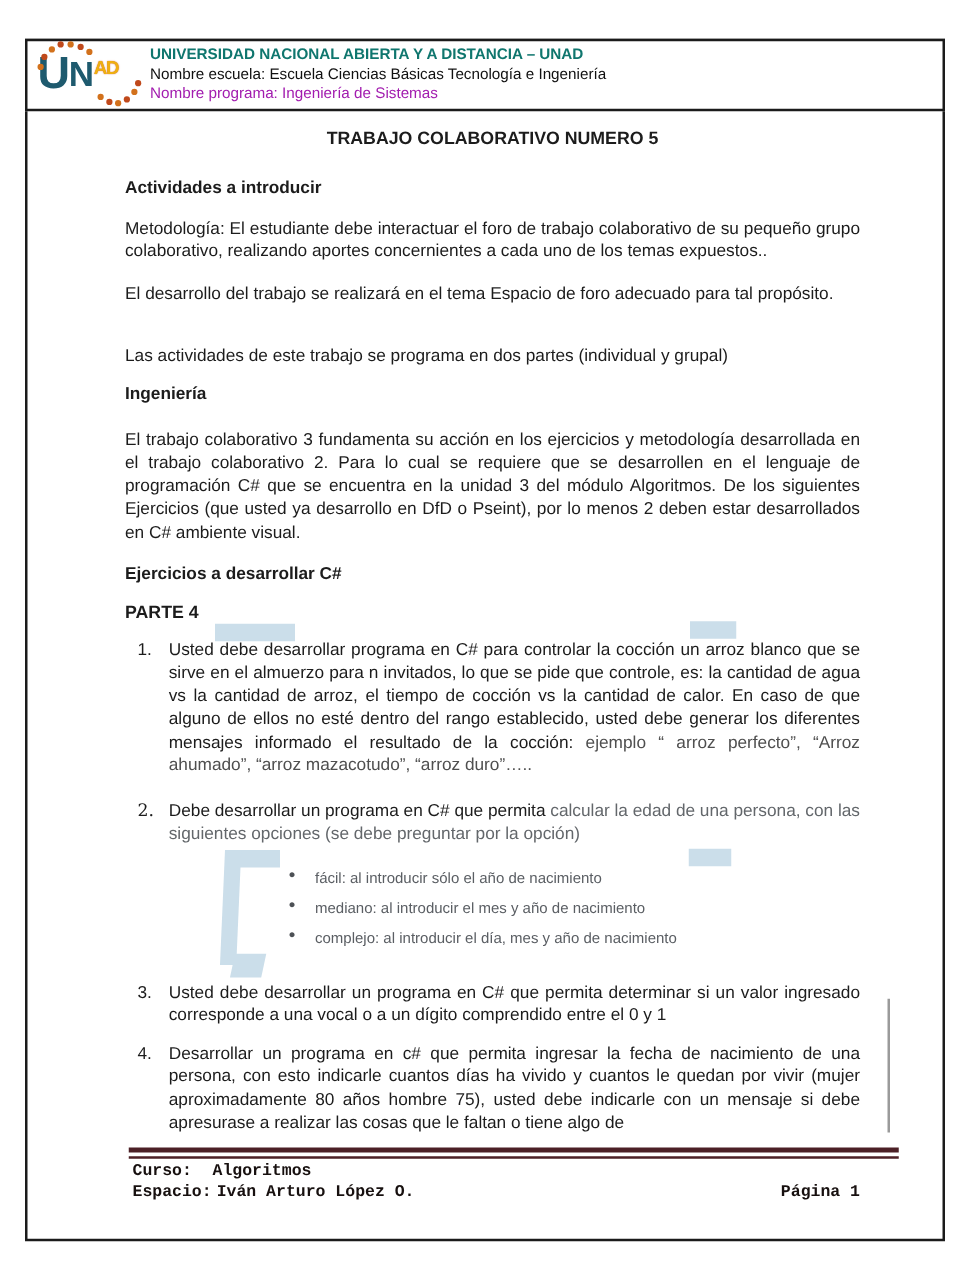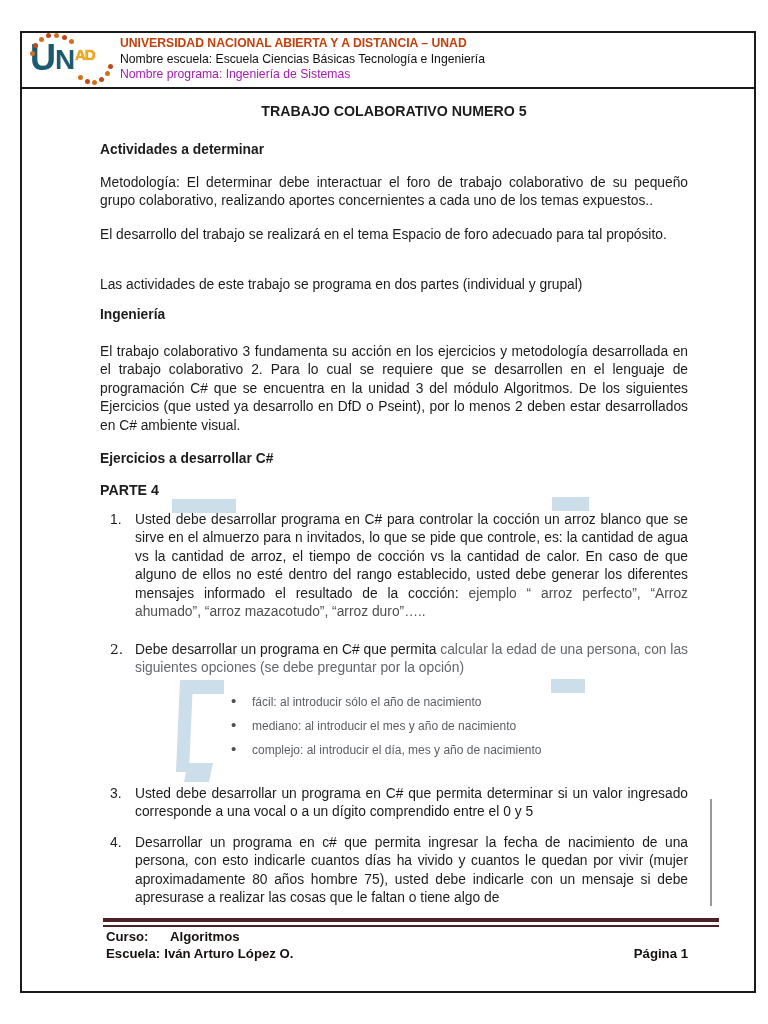--- a/index.html
+++ b/index.html
@@ -15,21 +15,21 @@
   .logo{left:30px;top:33px;width:92px;height:54px;}
   .logo .u{position:absolute;left:0px;top:4px;font-size:36px;font-weight:700;color:#1e5a6e;}
   .logo .n{position:absolute;left:25px;top:11px;font-size:28px;font-weight:700;color:#1e5a6e;}
   .logo .ad{position:absolute;left:45px;top:13px;font-size:15px;font-weight:700;color:#eeb010;
             text-shadow:0 0 1px #c8481c;letter-spacing:-1px;}
   .dot{position:absolute;width:5px;height:5px;border-radius:50%;}
   .dot.o{background:#d2711c;} .dot.r{background:#c0491b;}
 
   
   .htext{left:120px;width:560px;line-height:15px;}
-  .hline1{top:36px;font-size:12.2px;font-weight:700;color:#c2410c;}
+  .hline1{top:36px;font-size:12.2px;font-weight:700;color:#0f766e;}
   .hline2{top:52px;font-size:12.2px;color:#101010;}
   .hline3{top:67px;font-size:12.2px;color:#a21caf;}
 
   
   .col{left:100px;width:588px;font-size:13.8px;line-height:18.4px;}
   .just{text-align:justify;}
   .bold{font-weight:700;}
   .title{left:100px;width:588px;top:103px;text-align:center;font-weight:700;font-size:14.2px;}
 
   .li{left:110px;width:553px;padding-left:25px;font-size:13.8px;line-height:18.4px;text-align:justify;}
@@ -49,21 +49,21 @@
   .hl2{left:552px;top:497px;width:37px;height:14px;}
   .hl3{left:551px;top:679px;width:34px;height:14px;}
   .br-top{left:180px;top:680px;width:44px;height:14px;}
   .br-strip{left:180px;top:680px;width:13px;height:92px;transform:skewX(-2.5deg);transform-origin:top left;}
   .br-foot{left:186px;top:763px;width:25px;height:19px;transform:skewX(-12deg);}
   .artifact{left:710px;top:799px;width:2px;height:107px;background:#9a9a9a;}
 
   
   .rule-thick{left:103px;top:918px;width:616px;height:4px;background:#4c2026;}
   .rule-thin{left:103px;top:925px;width:616px;height:2px;background:#4c2026;}
-  .foot{font-family:Liberation Sans, sans-serif;font-weight:700;font-size:13.2px;color:#17100f;}
+  .foot{font-family:Liberation Mono, monospace;font-weight:700;font-size:13.2px;color:#17100f;}
   .foot-curso{left:106px;top:929px;width:400px;}
   .foot-director{left:106px;top:946px;width:400px;}
   .foot-page{left:106px;top:946px;width:582px;text-align:right;}
   .flabel{display:inline-block;width:64px;}
   .flabel2{margin-right:4px;}
 </style>
 </head>
 <body>
 
 <div class="page">
@@ -99,23 +99,23 @@
       <i class="dot r" style="left:78px;top:31px"></i>
     </span>
   </div>
 
   <div class="abs htext hline1">UNIVERSIDAD NACIONAL ABIERTA Y A DISTANCIA – UNAD</div>
   <div class="abs htext hline2">Nombre escuela: Escuela Ciencias Básicas Tecnología e Ingeniería</div>
   <div class="abs htext hline3">Nombre programa: Ingeniería de Sistemas</div>
 
   <div class="abs title">TRABAJO COLABORATIVO NUMERO 5</div>
 
-  <div class="abs col bold" style="top:141px">Actividades a determinar</div>
+  <div class="abs col bold" style="top:141px">Actividades a introducir</div>
 
-  <div class="abs col just" style="top:174px">Metodología:  El determinar debe interactuar el foro de trabajo colaborativo de su pequeño grupo colaborativo, realizando aportes concernientes a cada uno de los temas expuestos..</div>
+  <div class="abs col just" style="top:174px">Metodología:  El estudiante debe interactuar el foro de trabajo colaborativo de su pequeño grupo colaborativo, realizando aportes concernientes a cada uno de los temas expuestos..</div>
 
   <div class="abs col just" style="top:226px">El desarrollo del trabajo se realizará en el tema Espacio de foro adecuado para tal propósito.</div>
 
   <div class="abs col" style="top:276px">Las actividades de este trabajo se programa en dos partes (individual y grupal)</div>
 
   <div class="abs col bold" style="top:306px">Ingeniería</div>
 
   <div class="abs col just" style="top:343px">El trabajo colaborativo 3 fundamenta su acción en los  ejercicios y metodología desarrollada en el trabajo colaborativo 2. Para lo cual se requiere que se desarrollen en el lenguaje de programación C#  que se encuentra en la unidad 3 del módulo Algoritmos. De los siguientes Ejercicios (que usted ya desarrollo en DfD o Pseint), por lo menos 2 deben estar desarrollados en C# ambiente visual.</div>
 
   <div class="abs col bold" style="top:450px">Ejercicios a desarrollar C#</div>
@@ -130,31 +130,31 @@
     <span class="num num-serif">2.</span><span>Debe desarrollar un programa en C# que permita</span><span class="gray"> calcular la edad de una persona, con las siguientes opciones (se debe preguntar por la opción)</span>
   </div>
 
   <ul class="abs opts">
     <li>fácil: al introducir sólo el año de nacimiento</li>
     <li>mediano: al introducir el mes y año de nacimiento</li>
     <li>complejo: al introducir el día, mes y año de nacimiento</li>
   </ul>
 
   <div class="abs li" style="top:785px">
-    <span class="num">3.</span><span>Usted debe desarrollar un programa en C# que permita determinar si un valor ingresado corresponde a una vocal o a un dígito comprendido entre el 0 y 5</span>
+    <span class="num">3.</span><span>Usted debe desarrollar un programa en C# que permita determinar si un valor ingresado corresponde a una vocal o a un dígito comprendido entre el 0 y 1</span>
   </div>
 
   <div class="abs li" style="top:834px">
     <span class="num">4.</span><span>Desarrollar un programa en c# que permita ingresar la fecha de nacimiento de una persona, con esto indicarle cuantos días ha vivido y cuantos le quedan por vivir (mujer aproximadamente 80 años hombre 75), usted debe indicarle con un mensaje si debe apresurase a realizar las cosas que le faltan o tiene algo de</span>
   </div>
 
   <div class="abs rule-thick"></div>
   <div class="abs rule-thin"></div>
 
   <div class="abs foot foot-curso">
     <span class="flabel">Curso:</span><span>Algoritmos</span>
   </div>
   <div class="abs foot foot-director">
-    <span class="flabel2">Escuela:</span><span>Iván Arturo López O.</span>
+    <span class="flabel2">Espacio:</span><span>Iván Arturo López O.</span>
   </div>
   <div class="abs foot foot-page">Página 1</div>
 
 </div>
 
 </body></html>

